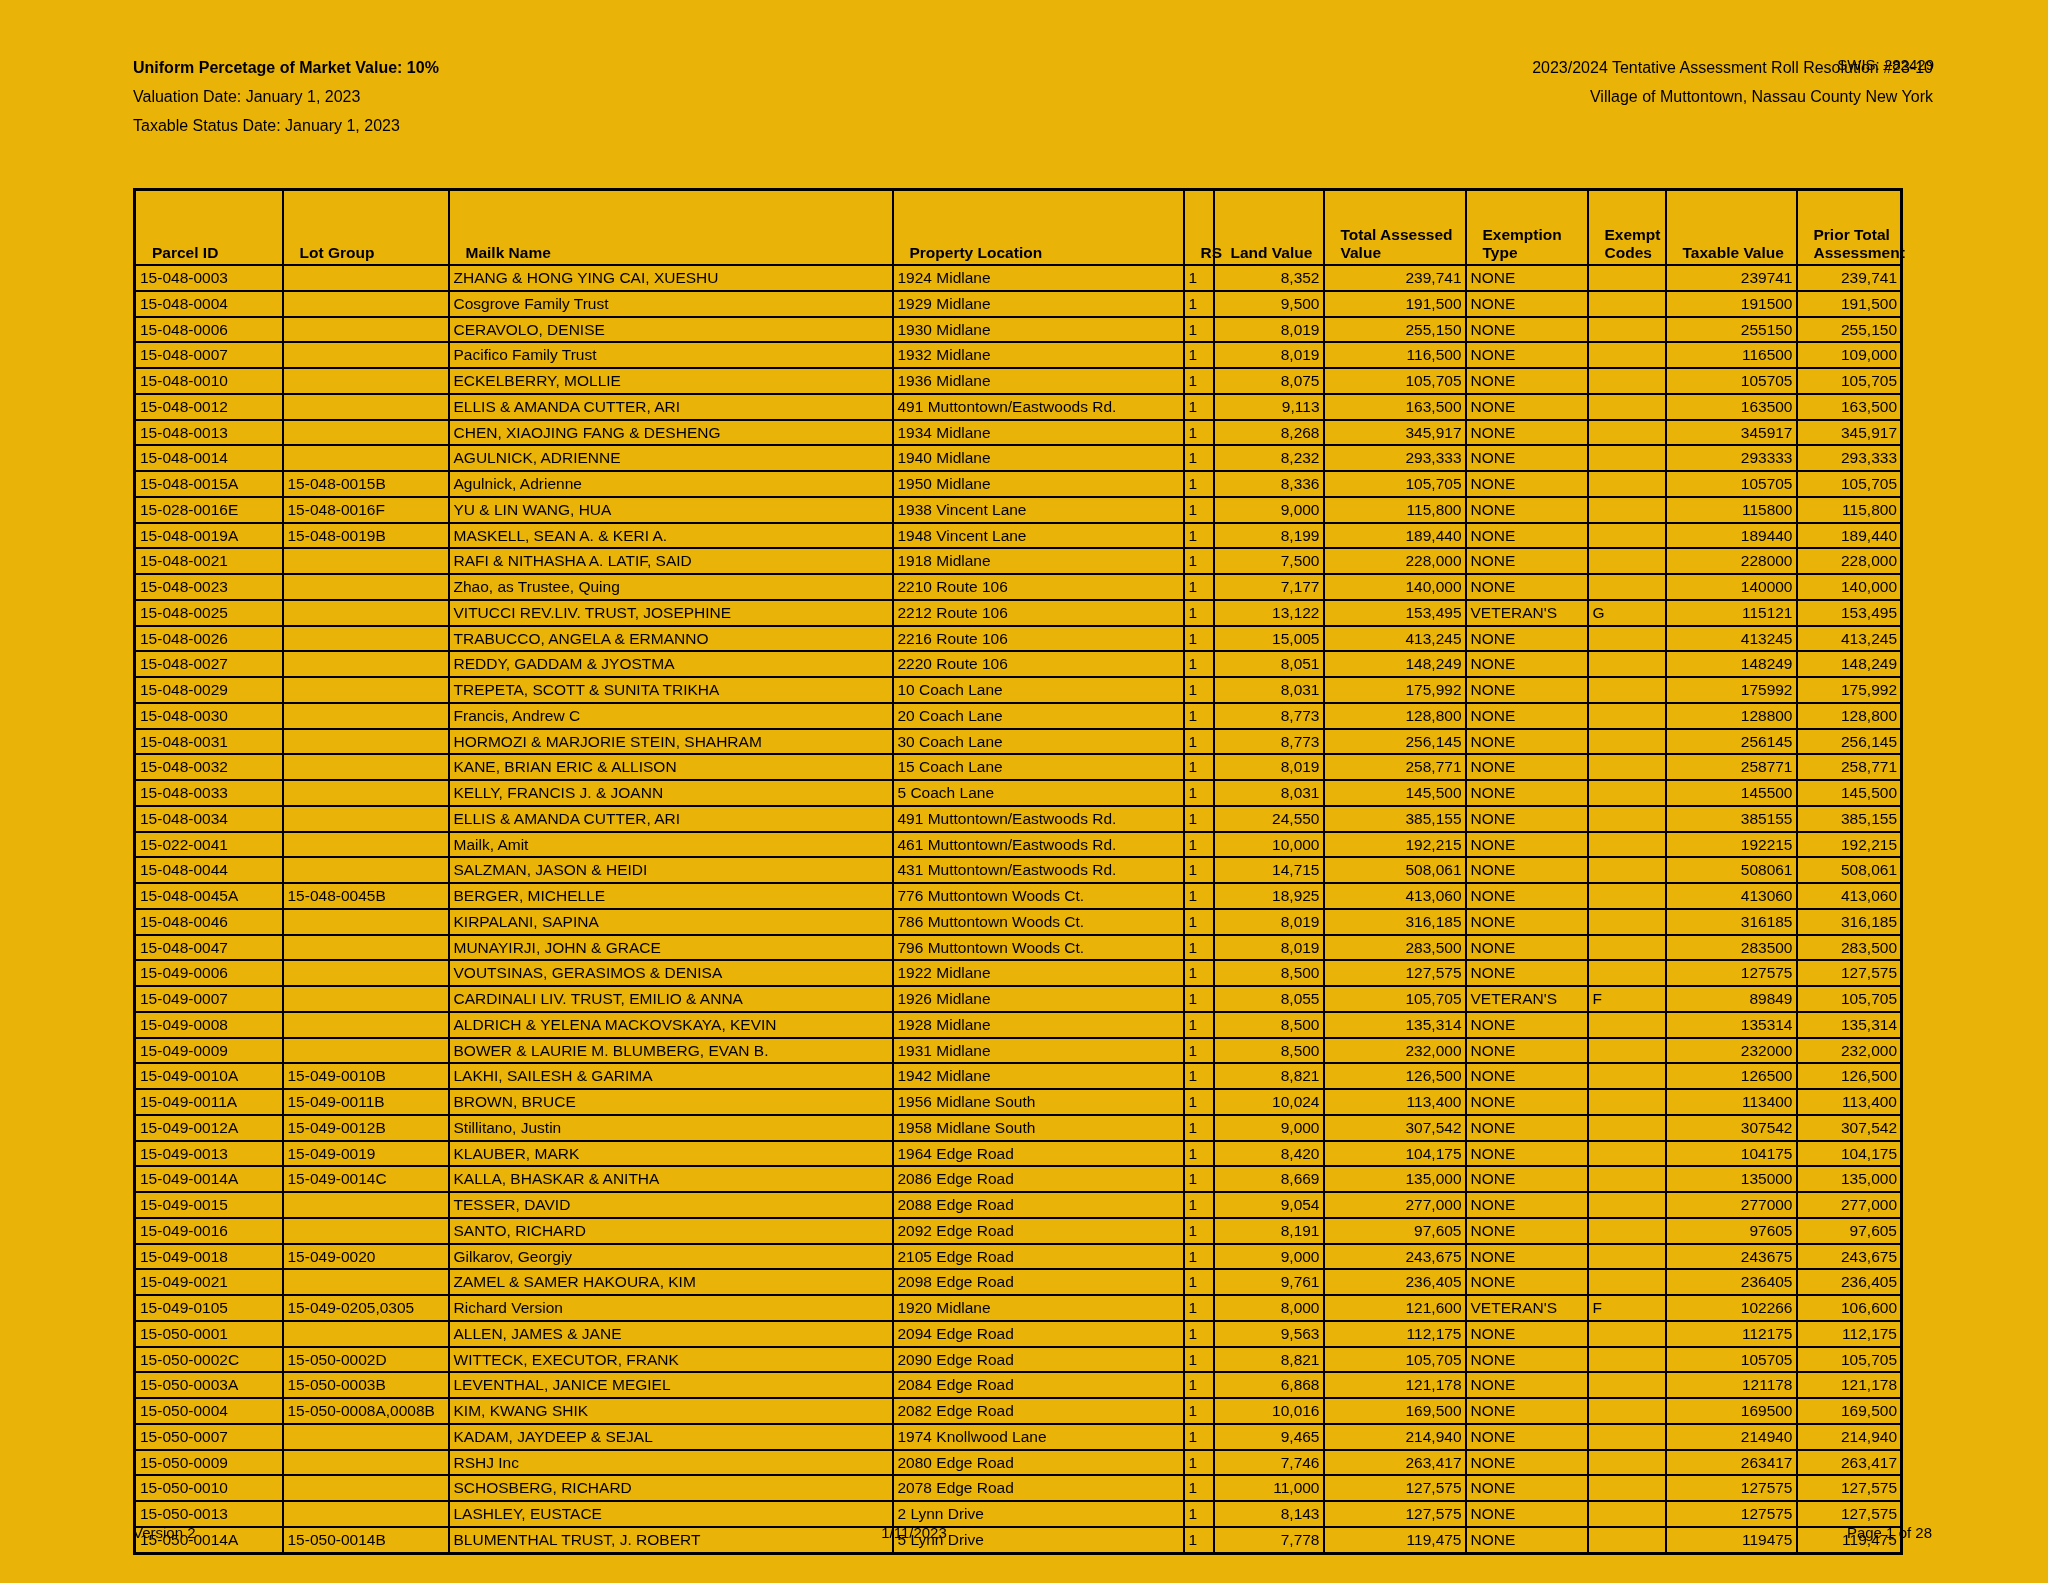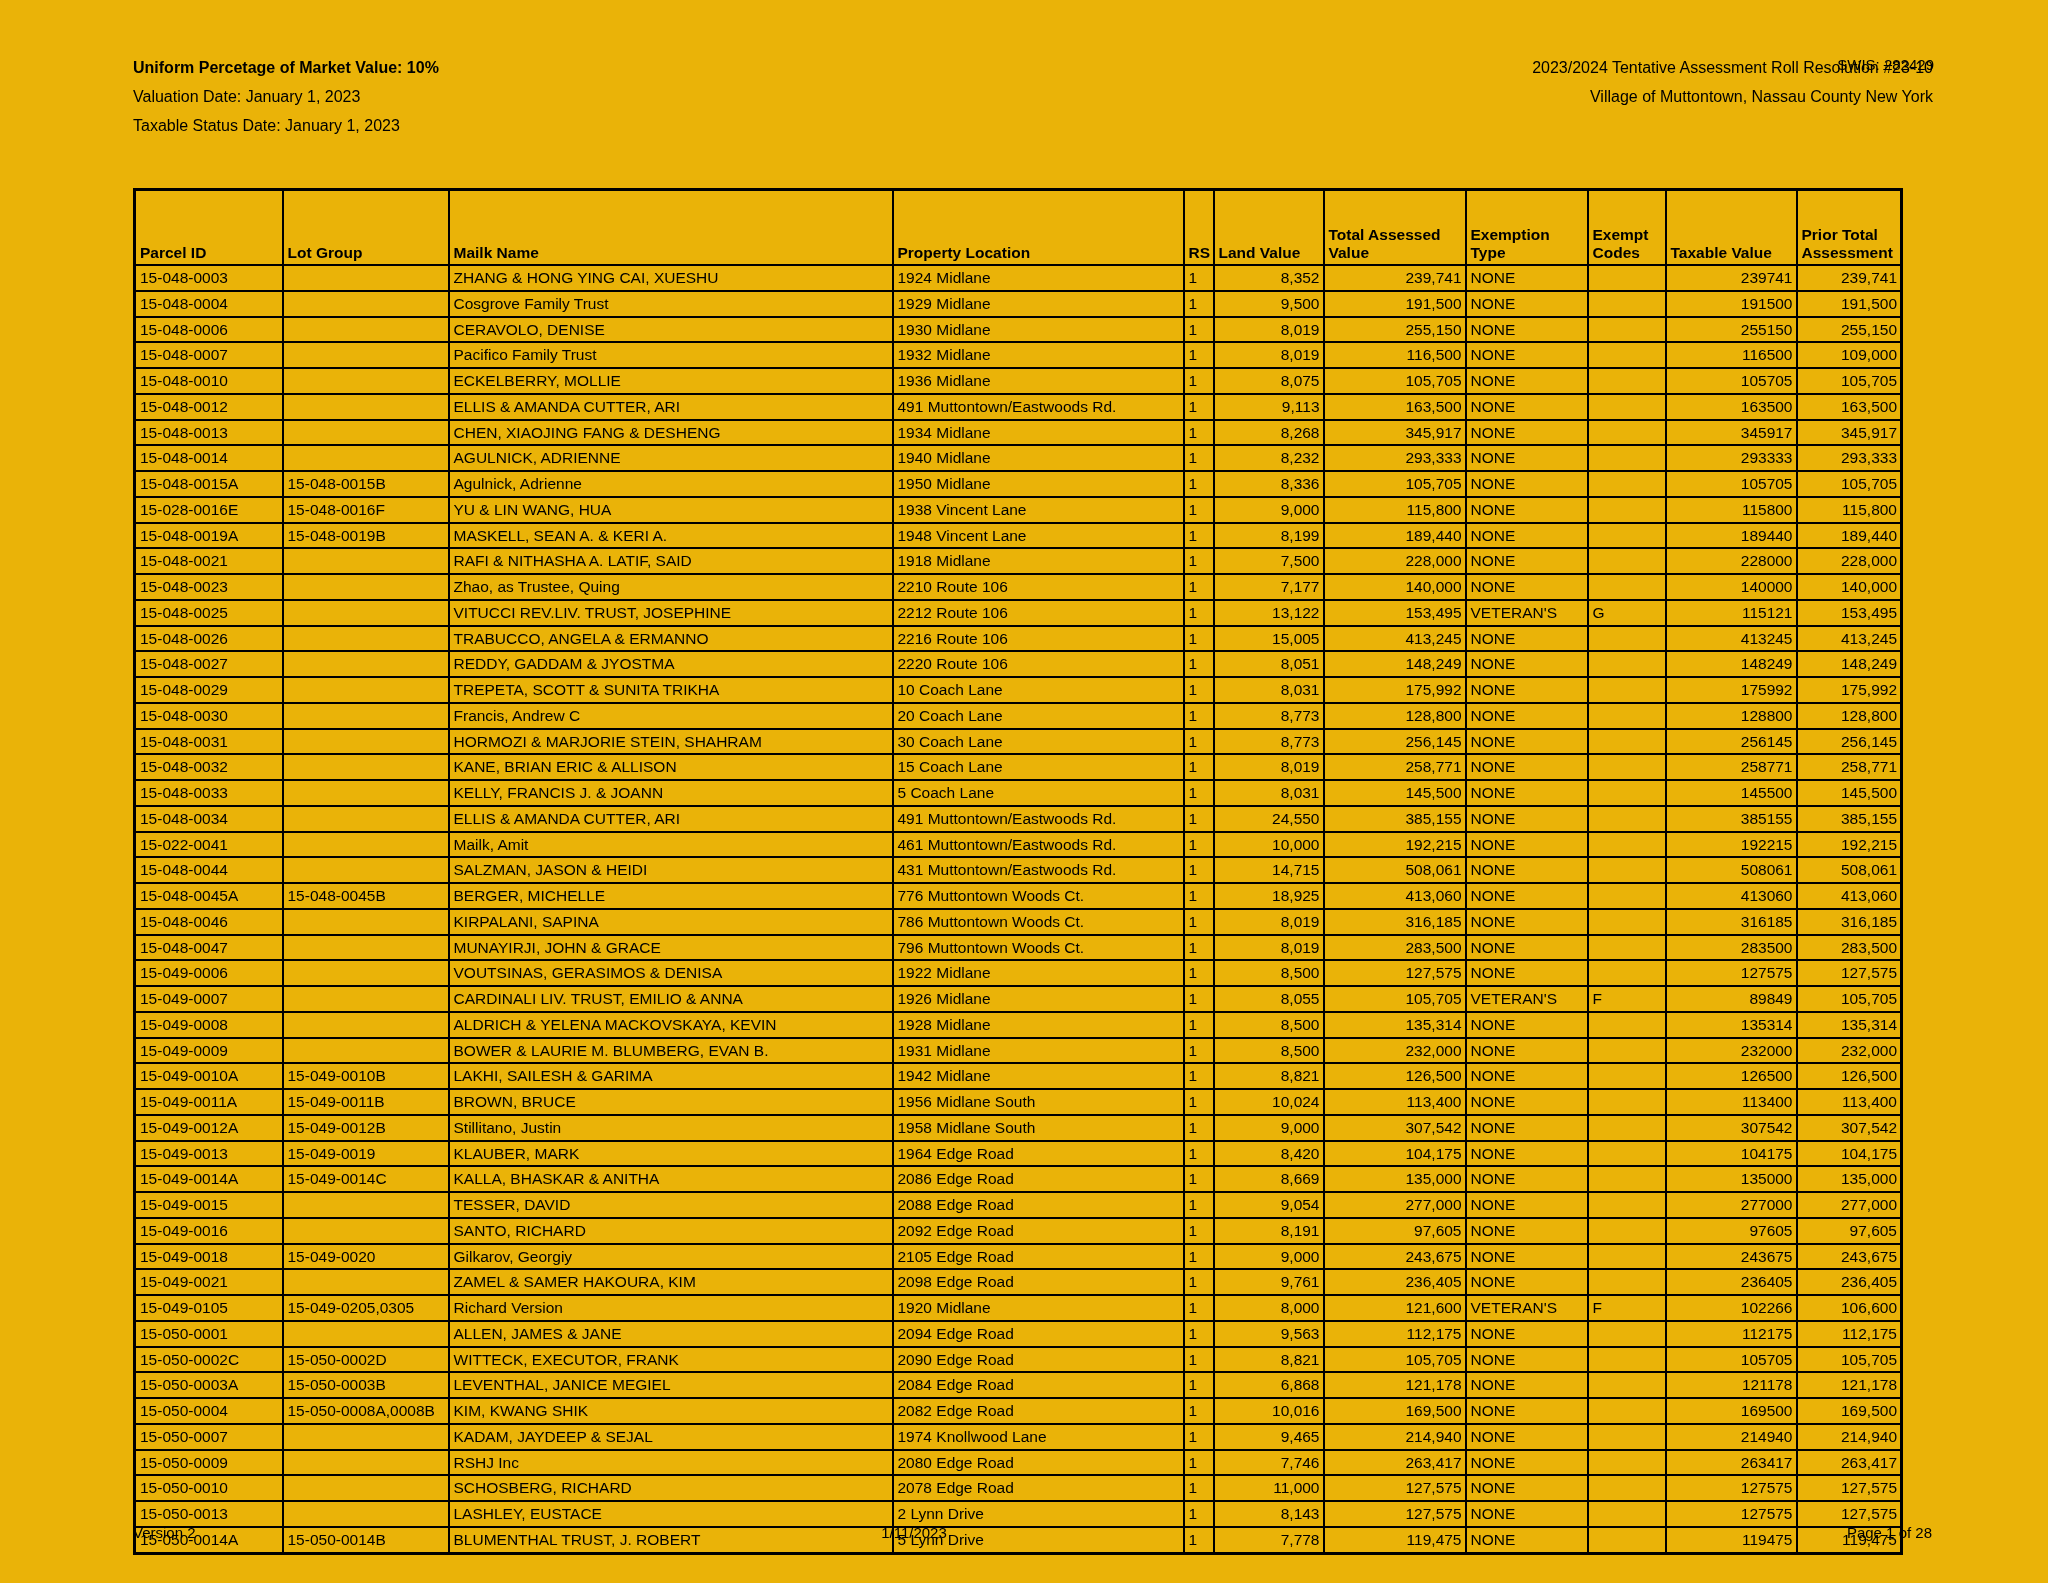--- a/index.html
+++ b/index.html
@@ -20,21 +20,21 @@
   table.roll {
     position:absolute; left:133px; top:188px;
     border-collapse:collapse; table-layout:fixed;
     width:1767px;
     font-size:15.5px;
   }
   table.roll, table.roll th, table.roll td { border:2px solid #000; }
   table.roll { border-width:3px; }
   table.roll th {
     font-weight:bold; text-align:left; vertical-align:bottom;
-    padding:1px 3px 2px 4px; height:70px; line-height:1.15;
+    padding:1px 3px 2px 16px; height:70px; line-height:1.15;
   }
   table.roll td {
     padding:0 3px 0 4px; height:23.76px; line-height:1;
     white-space:nowrap; overflow:hidden; vertical-align:middle;
   }
   table.roll td.num { text-align:right; }
   
   .ftr-version { position:absolute; left:133px; top:1524px; font-size:15px; }
   .ftr-date { position:absolute; left:0; top:1524px; width:1828px; text-align:center; font-size:15px; }
   .ftr-page { position:absolute; right:116px; top:1524px; font-size:15px; }

